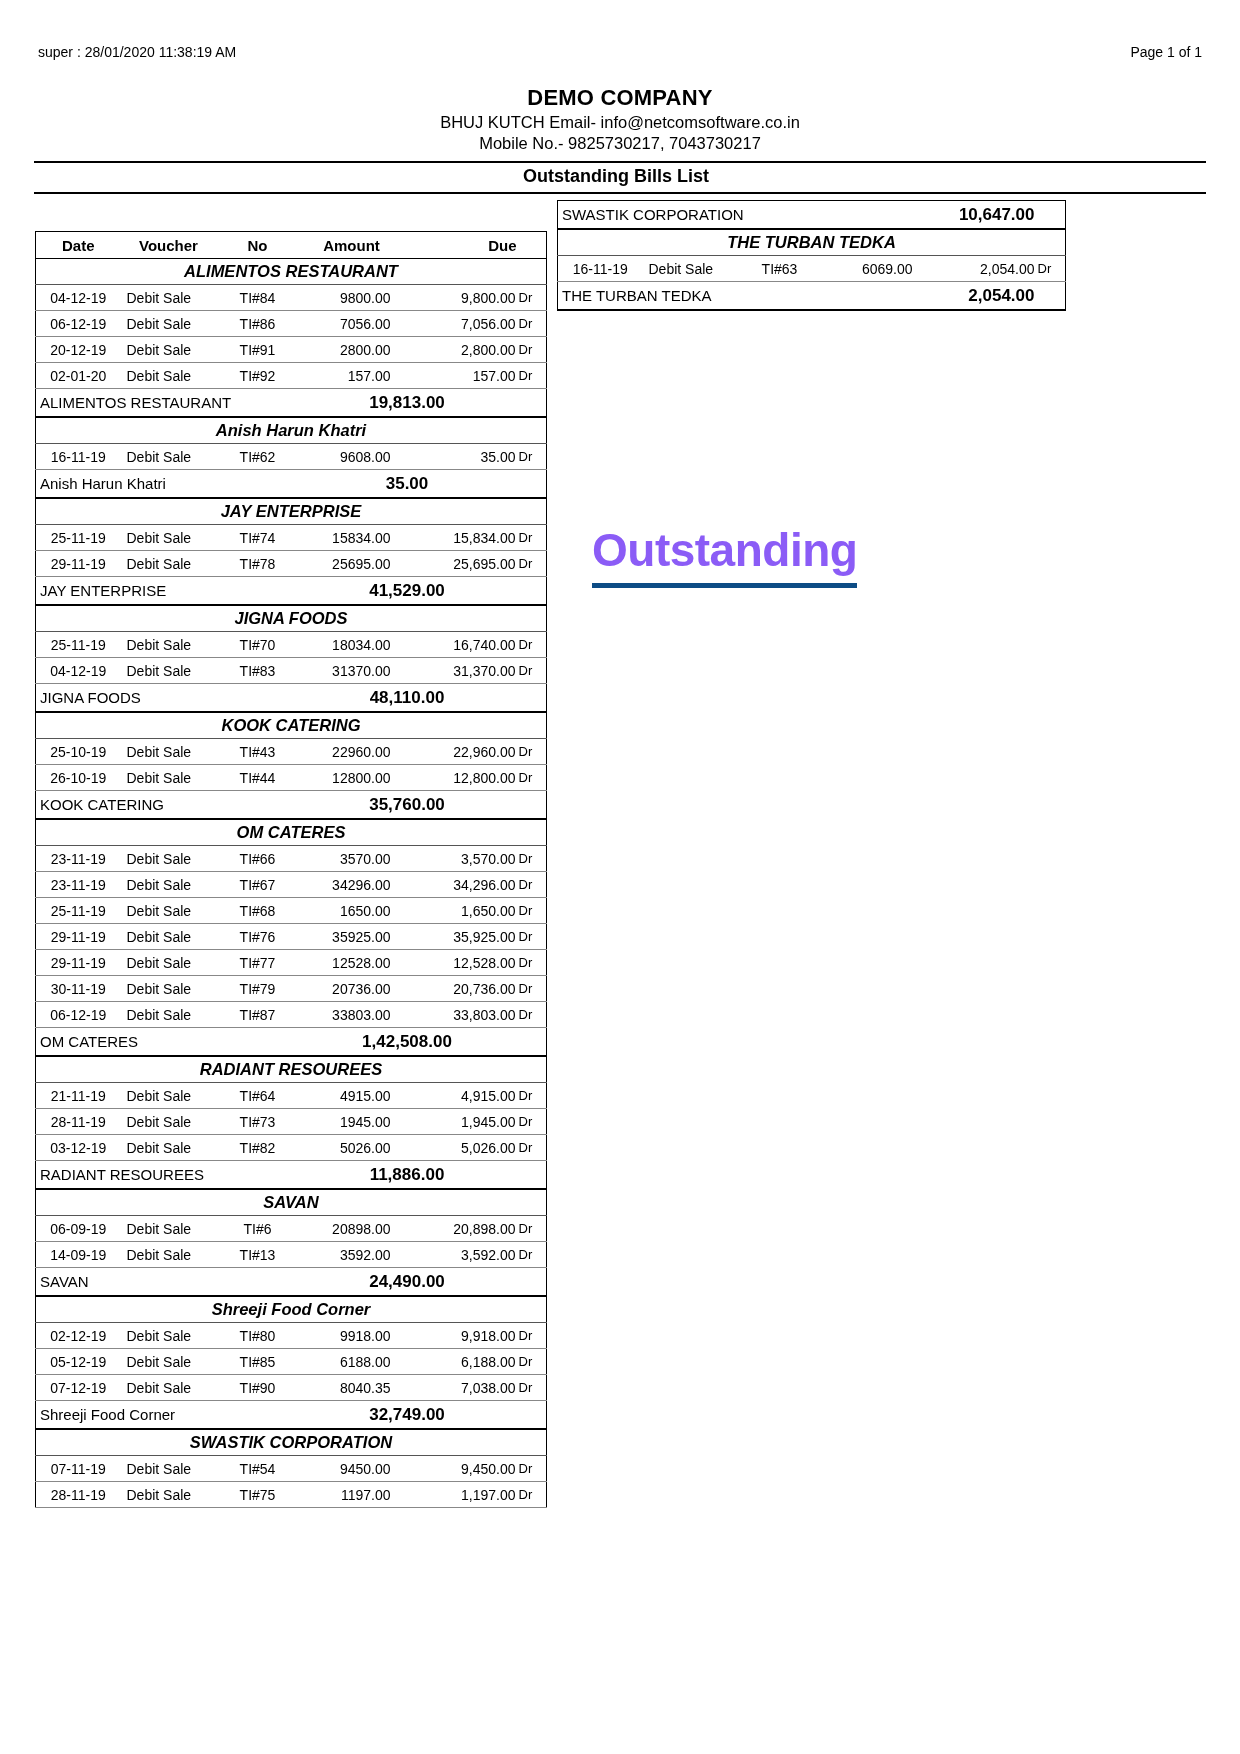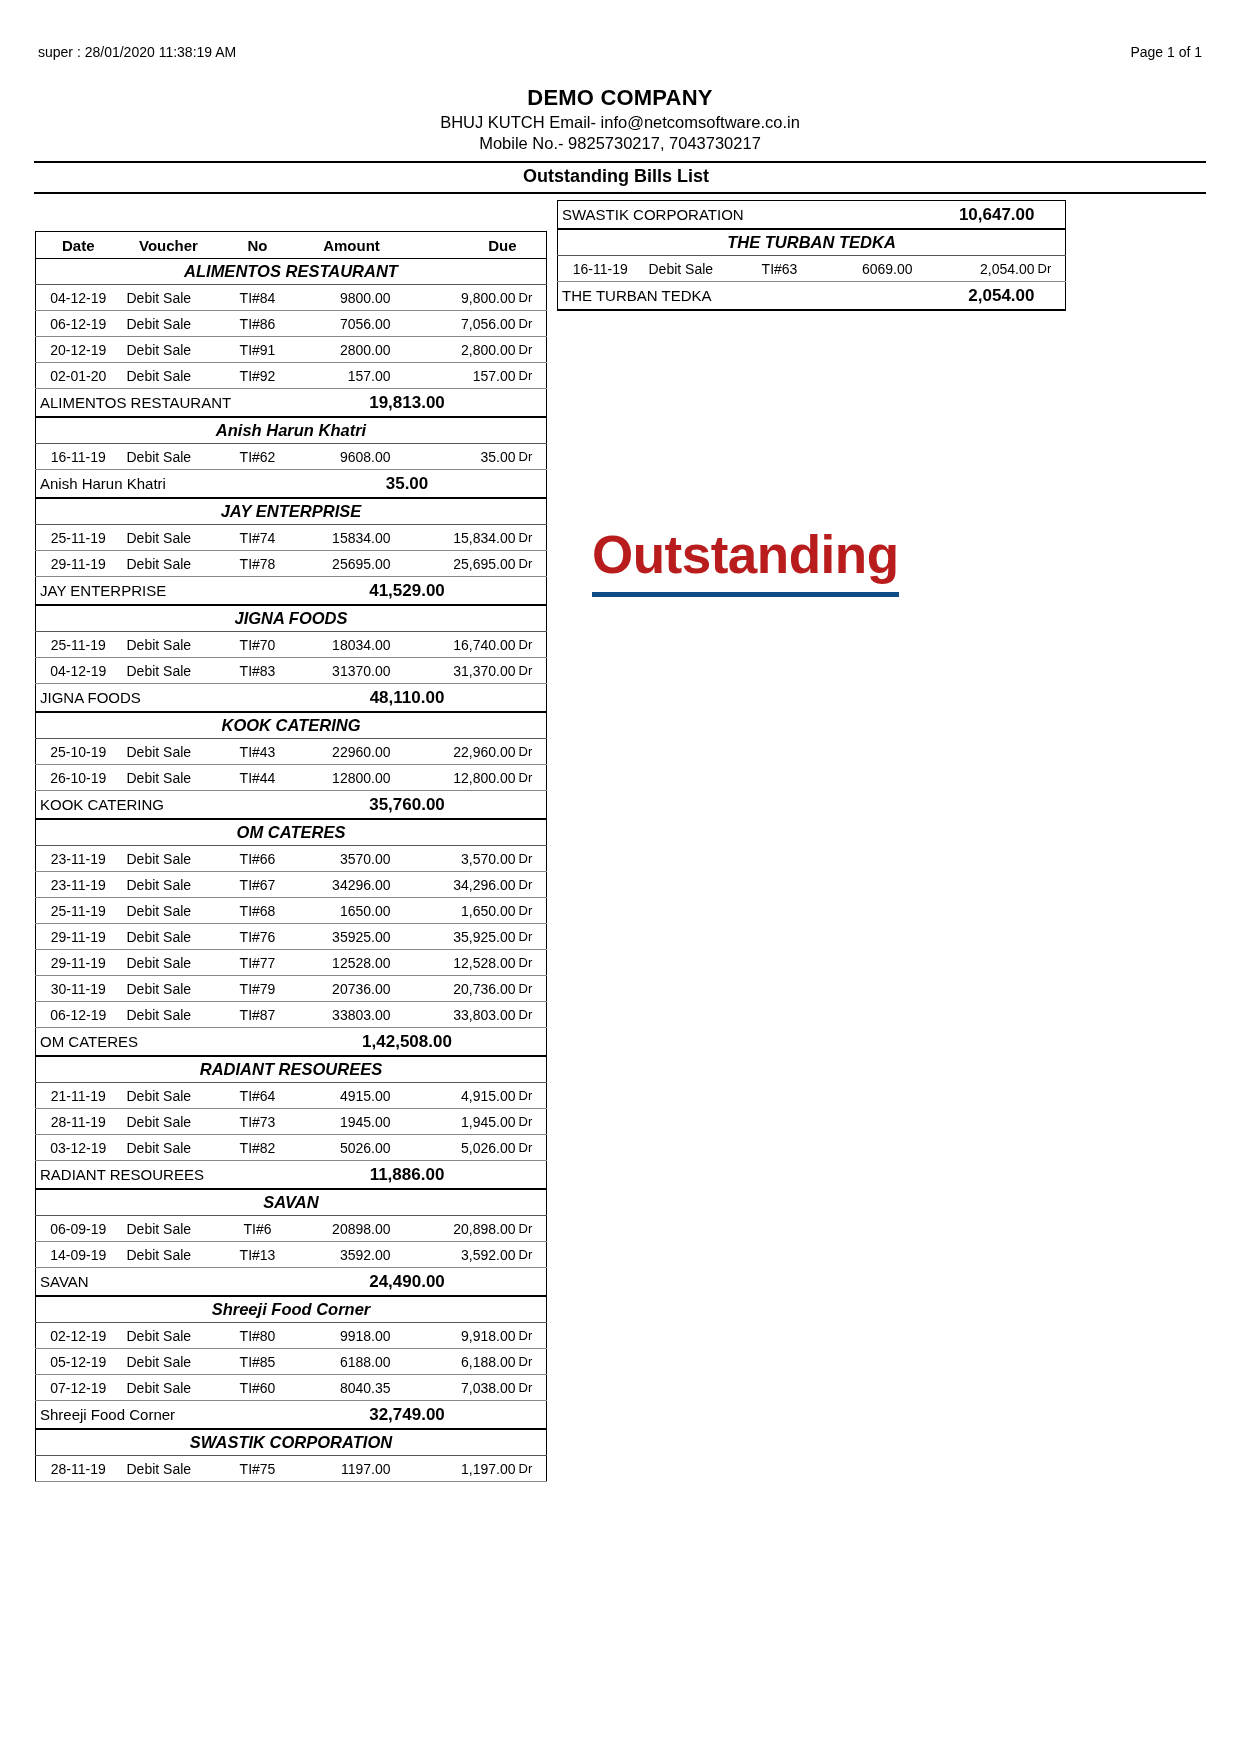--- a/index.html
+++ b/index.html
@@ -72,24 +72,24 @@
     top: 192px;
     border-top: 2.5px solid #000;
   }
 
   
   .watermark {
     position: absolute;
     left: 592px;
     top: 520px;
     width: 460px;
-    font-size: 53px;
+    font-size: 46px;
     font-weight: bold;
     line-height: 1.32;
-    color: #b91c1c;
+    color: #8b5cf6;
     letter-spacing: -0.5px;
   }
   .watermark .wm-line {
     display: inline-block;
     border-bottom: 5px solid #0d4c85;
     padding-bottom: 2px;
   }
 
   
   .tbl {
@@ -498,32 +498,40 @@
         <td class="d-date">05-12-19</td>
         <td class="d-vou">Debit Sale</td>
         <td class="d-no">TI#85</td>
         <td class="d-amt">6188.00</td>
         <td class="d-due">6,188.00</td>
         <td class="d-drc">Dr</td>
       </tr>
       <tr class="data-row">
         <td class="d-date">07-12-19</td>
         <td class="d-vou">Debit Sale</td>
-        <td class="d-no">TI#60</td>
+        <td class="d-no">TI#90</td>
         <td class="d-amt">8040.35</td>
         <td class="d-due">7,038.00</td>
         <td class="d-drc">Dr</td>
       </tr>
       <tr class="total-row">
         <td class="t-name" colspan="3">Shreeji Food Corner</td>
         <td class="t-val" colspan="2">32,749.00</td>
         <td class="t-drc"></td>
       </tr>
       <tr class="group-row">
         <td class="" colspan="6">SWASTIK CORPORATION</td>
+      </tr>
+      <tr class="data-row">
+        <td class="d-date">07-11-19</td>
+        <td class="d-vou">Debit Sale</td>
+        <td class="d-no">TI#54</td>
+        <td class="d-amt">9450.00</td>
+        <td class="d-due">9,450.00</td>
+        <td class="d-drc">Dr</td>
       </tr>
       <tr class="data-row">
         <td class="d-date">28-11-19</td>
         <td class="d-vou">Debit Sale</td>
         <td class="d-no">TI#75</td>
         <td class="d-amt">1197.00</td>
         <td class="d-due">1,197.00</td>
         <td class="d-drc">Dr</td>
       </tr>
     </tbody>

